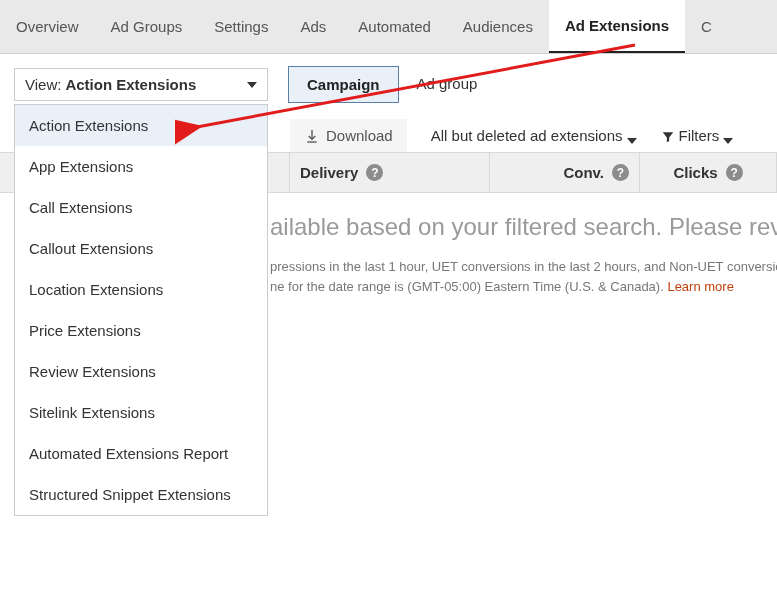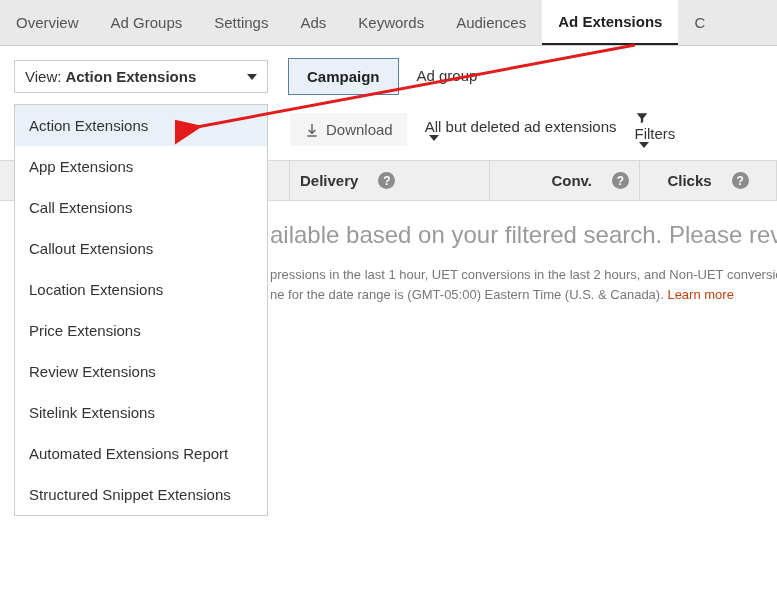--- a/index.html
+++ b/index.html
@@ -10,21 +10,21 @@
     color: #333;
     width: 777px;
     height: 600px;
     overflow: hidden;
     position: relative;
   }
   .tab-bar {
     display: flex;
     background: #e9e9e9;
     border-bottom: 1px solid #d0d0d0;
-    height: 46px;
+    height: 54px;
     align-items: stretch;
   }
   .tab {
     padding: 12px 16px;
     font-size: 15px;
     color: #555;
     cursor: pointer;
     display: flex;
     align-items: center;
   }
@@ -92,60 +92,60 @@
   .dd-item {
     padding: 12px 14px;
     font-size: 15px;
     color: #333;
     cursor: pointer;
   }
   .dd-item.highlight { background: #e9f0f8; }
   .toolbar-row {
     display: flex;
     align-items: center;
-    gap: 18px;
-    padding: 10px 14px 12px 290px;
+    gap: 24px;
+    padding: 10px 14px 0 290px;
     font-size: 15px;
   }
   .download-btn {
     display: inline-flex;
     align-items: center;
     gap: 6px;
     padding: 8px 14px;
     background: #f5f5f5;
     color: #555;
     cursor: pointer;
   }
   .caret-sm {
     width: 0; height: 0;
     border-left: 5px solid transparent;
     border-right: 5px solid transparent;
     border-top: 6px solid #333;
     display: inline-block;
     margin-left: 4px;
   }
-  .filter-label { display: inline-flex; align-items: flex-start; cursor: pointer; flex-direction: column; }
+  .filter-label { display: inline-flex; align-items: flex-end; cursor: pointer; }
   .filter-icon {
     width: 14px; height: 14px; margin-right: 4px;
   }
   .table-header {
     display: flex;
     background: #efefef;
     border-top: 1px solid #d8d8d8;
     border-bottom: 1px solid #d8d8d8;
     font-size: 15px;
     font-weight: 700;
     color: #333;
   }
   .th {
     padding: 11px 10px;
     border-right: 1px solid #d8d8d8;
     display: flex;
     align-items: center;
-    gap: 20px;
+    gap: 8px;
   }
   .th-left { width: 290px; }
   .th-delivery { flex: 0 0 200px; }
   .th-conv { flex: 0 0 150px; justify-content: flex-end; }
   .th-clicks { flex: 1; justify-content: center; }
   .help-icon {
     width: 17px; height: 17px; border-radius: 50%;
     background: #8c8c8c; color: #fff; font-size: 12px;
     display: inline-flex; align-items: center; justify-content: center;
     font-weight: 700;
@@ -176,21 +176,21 @@
   }
 </style>
 </head>
 <body>
 
 <div class="tab-bar">
   <div class="tab">Overview</div>
   <div class="tab">Ad Groups</div>
   <div class="tab">Settings</div>
   <div class="tab">Ads</div>
-  <div class="tab">Keywords</div>
+  <div class="tab">Automated</div>
   <div class="tab">Audiences</div>
   <div class="tab active">Ad Extensions</div>
   <div class="tab cut">C</div>
 </div>
 
 <div class="controls-row">
   <div class="view-dropdown">
     <span>View: </span>
     <span class="bold">Action Extensions</span>
     <span class="caret-down"></span>

